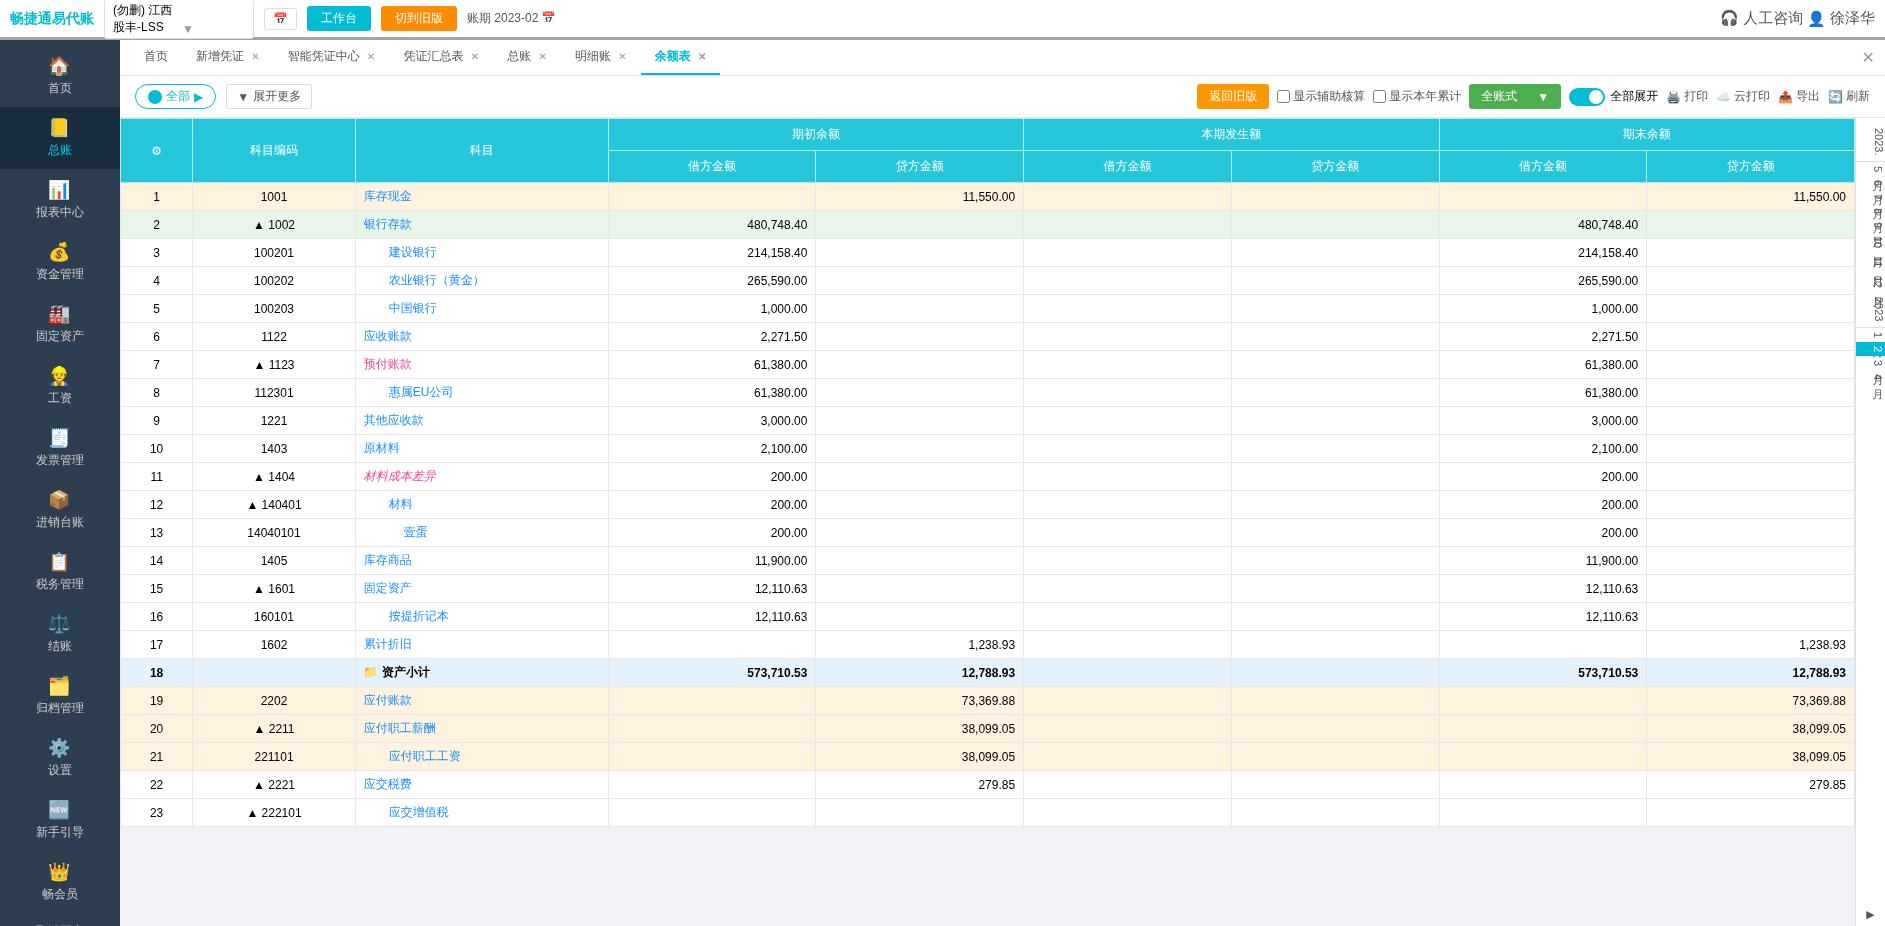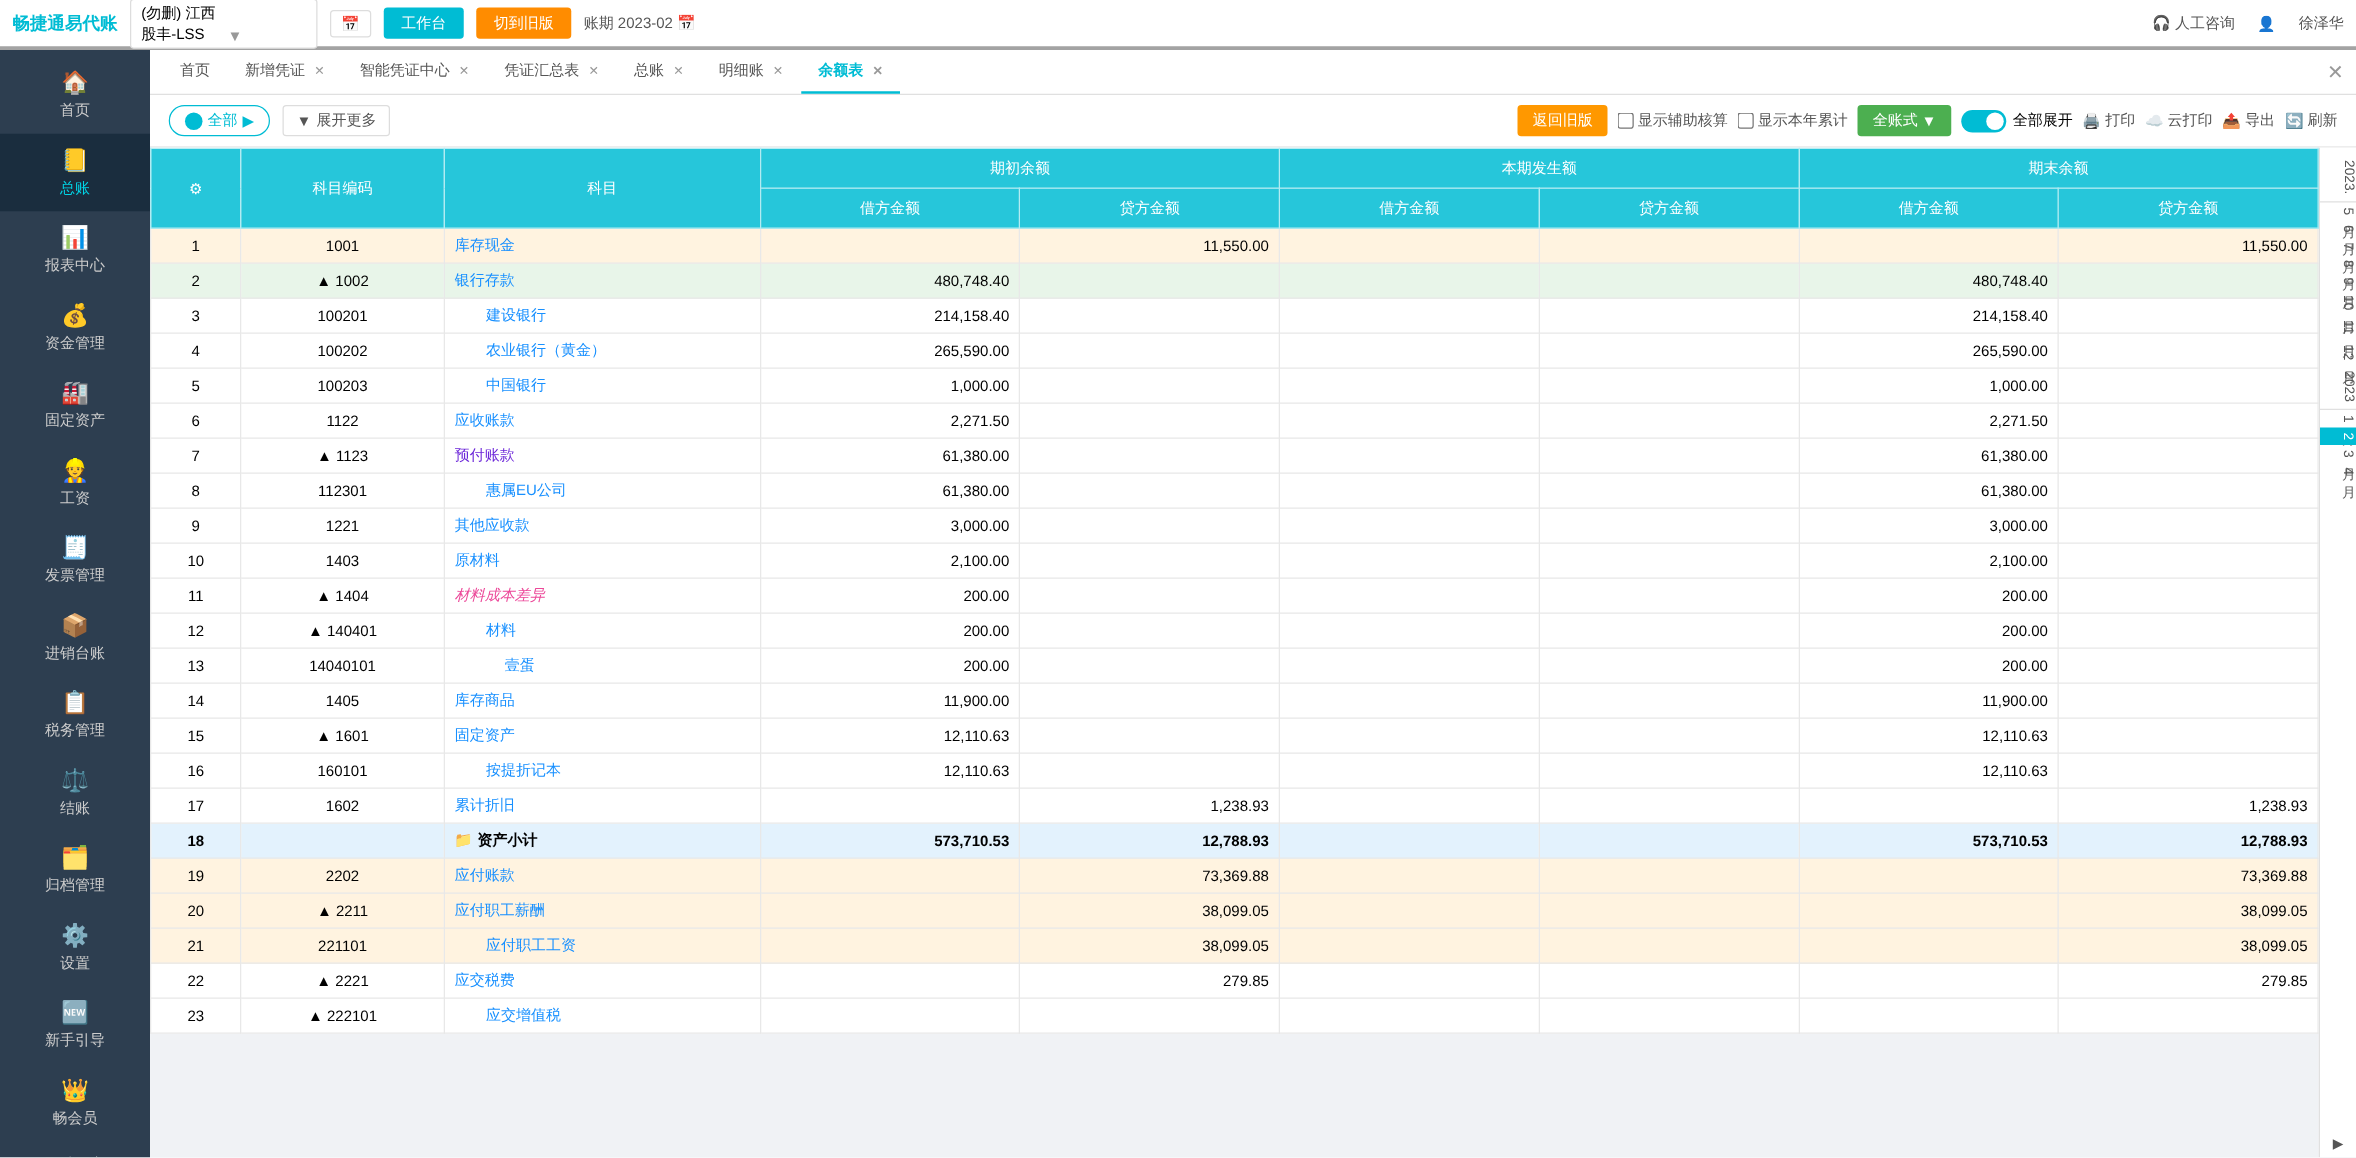--- a/index.html
+++ b/index.html
@@ -60,22 +60,22 @@
       font-size: 12px;
     }
     .period-info {
       font-size: 12px;
       color: #555;
     }
     .top-right {
       margin-left: auto;
       display: flex;
       align-items: center;
-      gap: 18px;
-      font-size: 12px;
+      gap: 4px;
+      font-size: 15px;
       color: #555;
     }
 
     
     .main-layout {
       display: flex;
       height: calc(926px - 40px);
     }
 
     
@@ -215,21 +215,21 @@
     .btn-green {
       background: #4caf50;
       color: #fff;
       border: none;
       border-radius: 3px;
       padding: 4px 12px;
       cursor: pointer;
       font-size: 12px;
       display: flex;
       align-items: center;
-      gap: 3px;
+      gap: 20px;
       text-align: right;
     }
     .toggle-area {
       display: flex;
       align-items: center;
       gap: 5px;
     }
     .toggle {
       width: 36px;
       height: 18px;
@@ -577,21 +577,21 @@
                   <td class="td-num">2,271.50</td>
                   <td class="td-num"></td>
                   <td class="td-num"></td>
                   <td class="td-num"></td>
                   <td class="td-num">2,271.50</td>
                   <td class="td-num"></td>
                 </tr>
                 <tr>
                   <td class="td-center">7</td>
                   <td class="td-center">▲ 1123</td>
-                  <td><a style=";color:#6d28d9;text-decoration:none;margin-top:28px;">预付账款</a></td>
+                  <td><a style=";color:#ec4899;text-decoration:none;margin-top:28px;">预付账款</a></td>
                   <td class="td-num">61,380.00</td>
                   <td class="td-num"></td>
                   <td class="td-num"></td>
                   <td class="td-num"></td>
                   <td class="td-num">61,380.00</td>
                   <td class="td-num"></td>
                 </tr>
                 <tr>
                   <td class="td-center">8</td>
                   <td class="td-center">112301</td>

